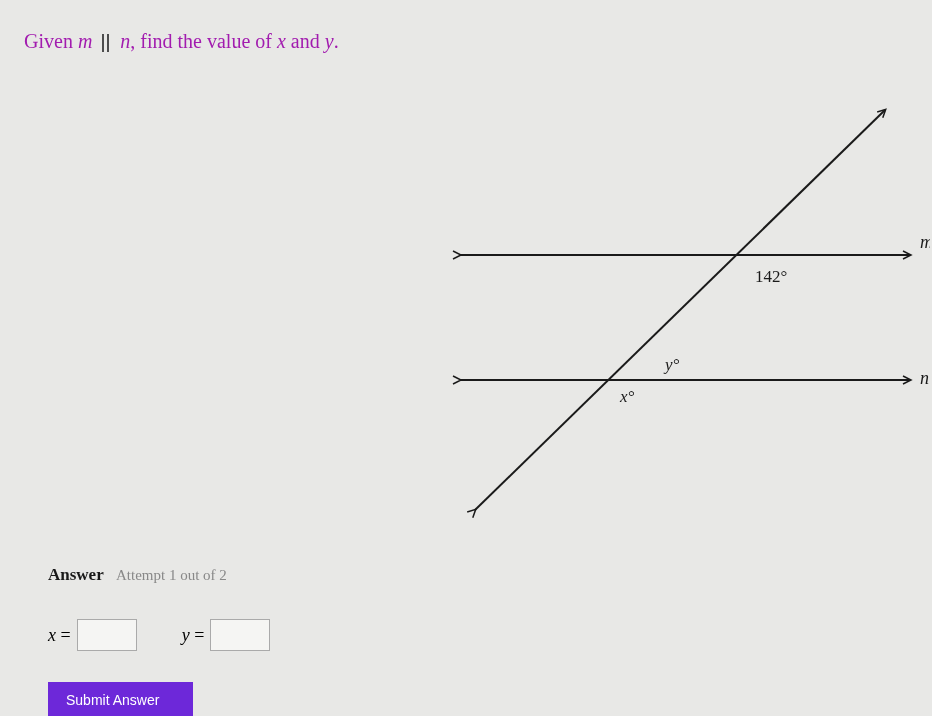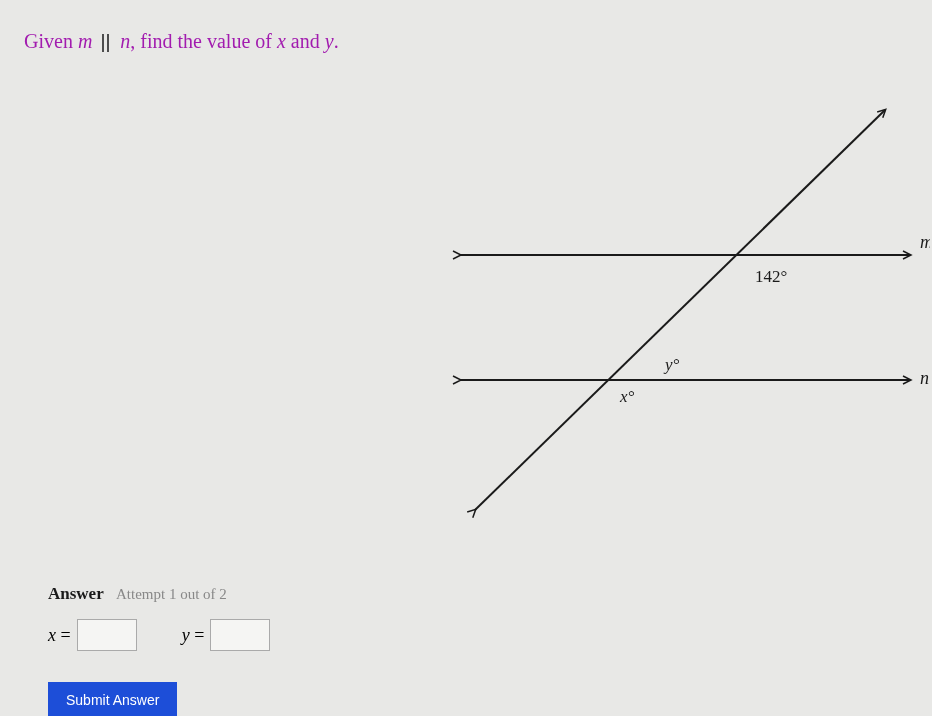--- a/index.html
+++ b/index.html
@@ -35,21 +35,21 @@
       height: 430px;
     }
     .answer-section {
       position: absolute;
       bottom: 65px;
       left: 48px;
     }
     .answer-header {
       font-size: 17px;
       color: #1a1a1a;
-      margin-bottom: 15px;
+      margin-bottom: 34px;
     }
     .answer-label {
       font-weight: bold;
     }
     .attempt-text {
       color: #888;
       font-weight: normal;
       font-size: 15px;
       margin-left: 8px;
     }
@@ -72,24 +72,24 @@
       height: 32px;
       border: 1px solid #aaa;
       background: #f5f5f3;
       font-size: 16px;
       padding: 0 6px;
     }
     .submit-button {
       position: absolute;
       bottom: 0;
       left: 48px;
-      background: #1d4ed8;
+      background: #6d28d9;
       color: #fff;
       border: none;
-      padding: 10px 18px 8px 18px;
+      padding: 10px 34px 8px 18px;
       font-size: 14px;
       font-family: Arial, sans-serif;
       cursor: pointer;
     }
     .line-label {
       font-style: italic;
       font-size: 18px;
       fill: #1a1a1a;
     }
     .angle-label {

